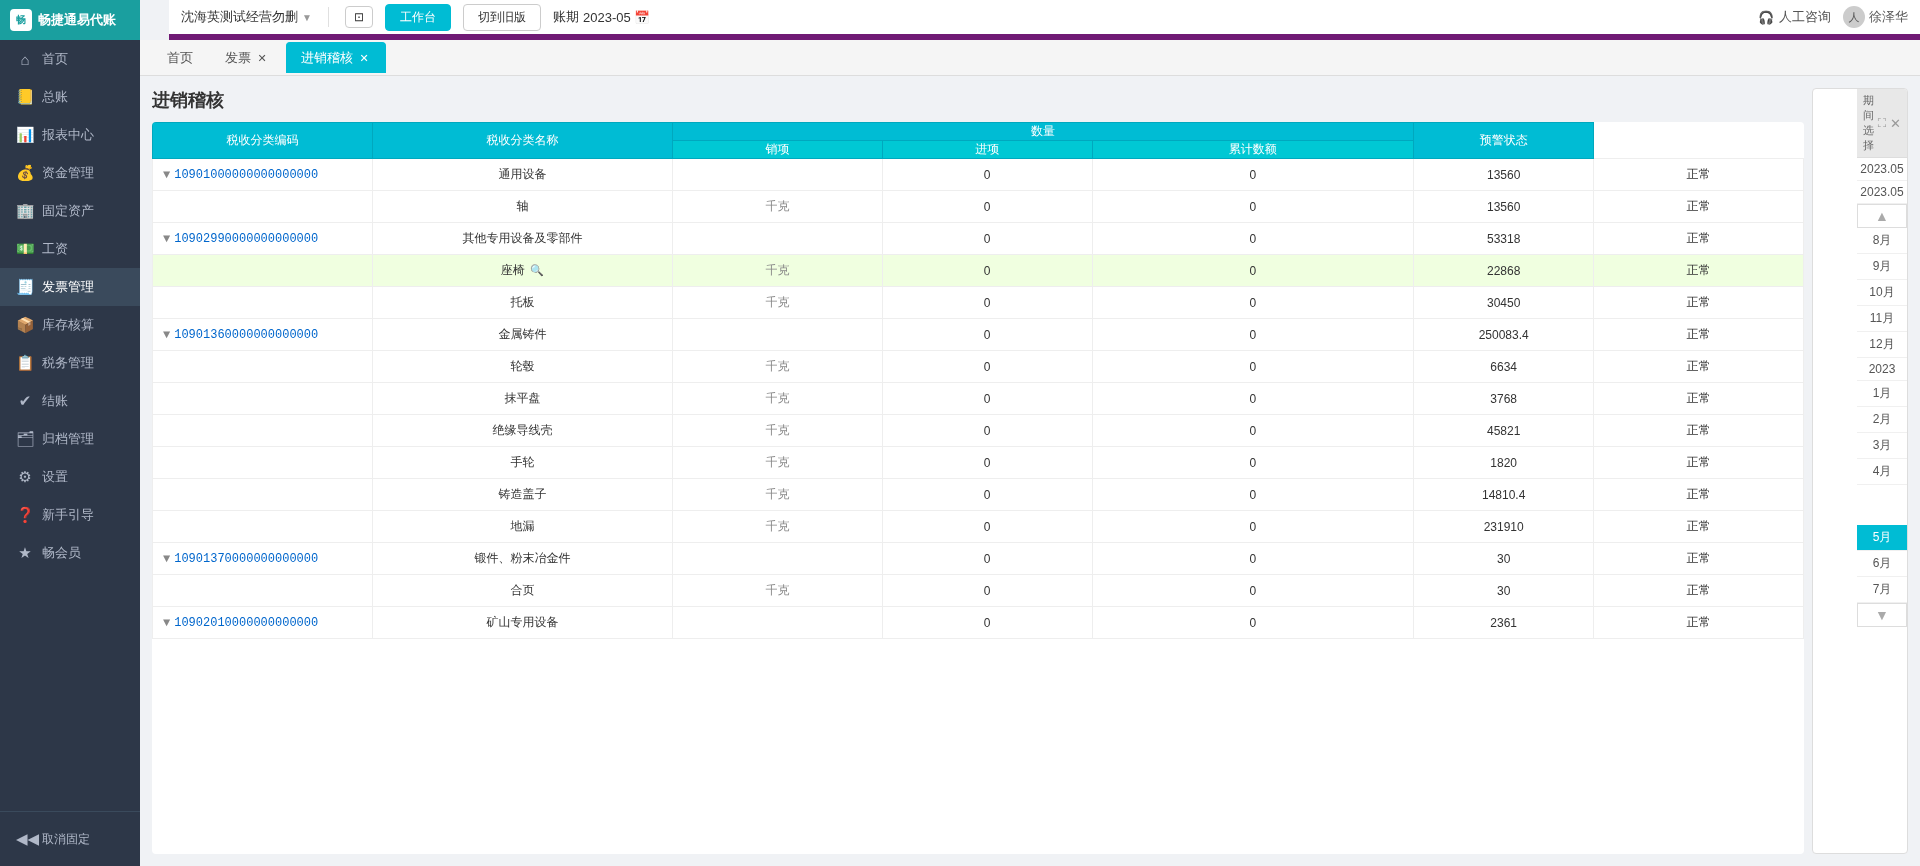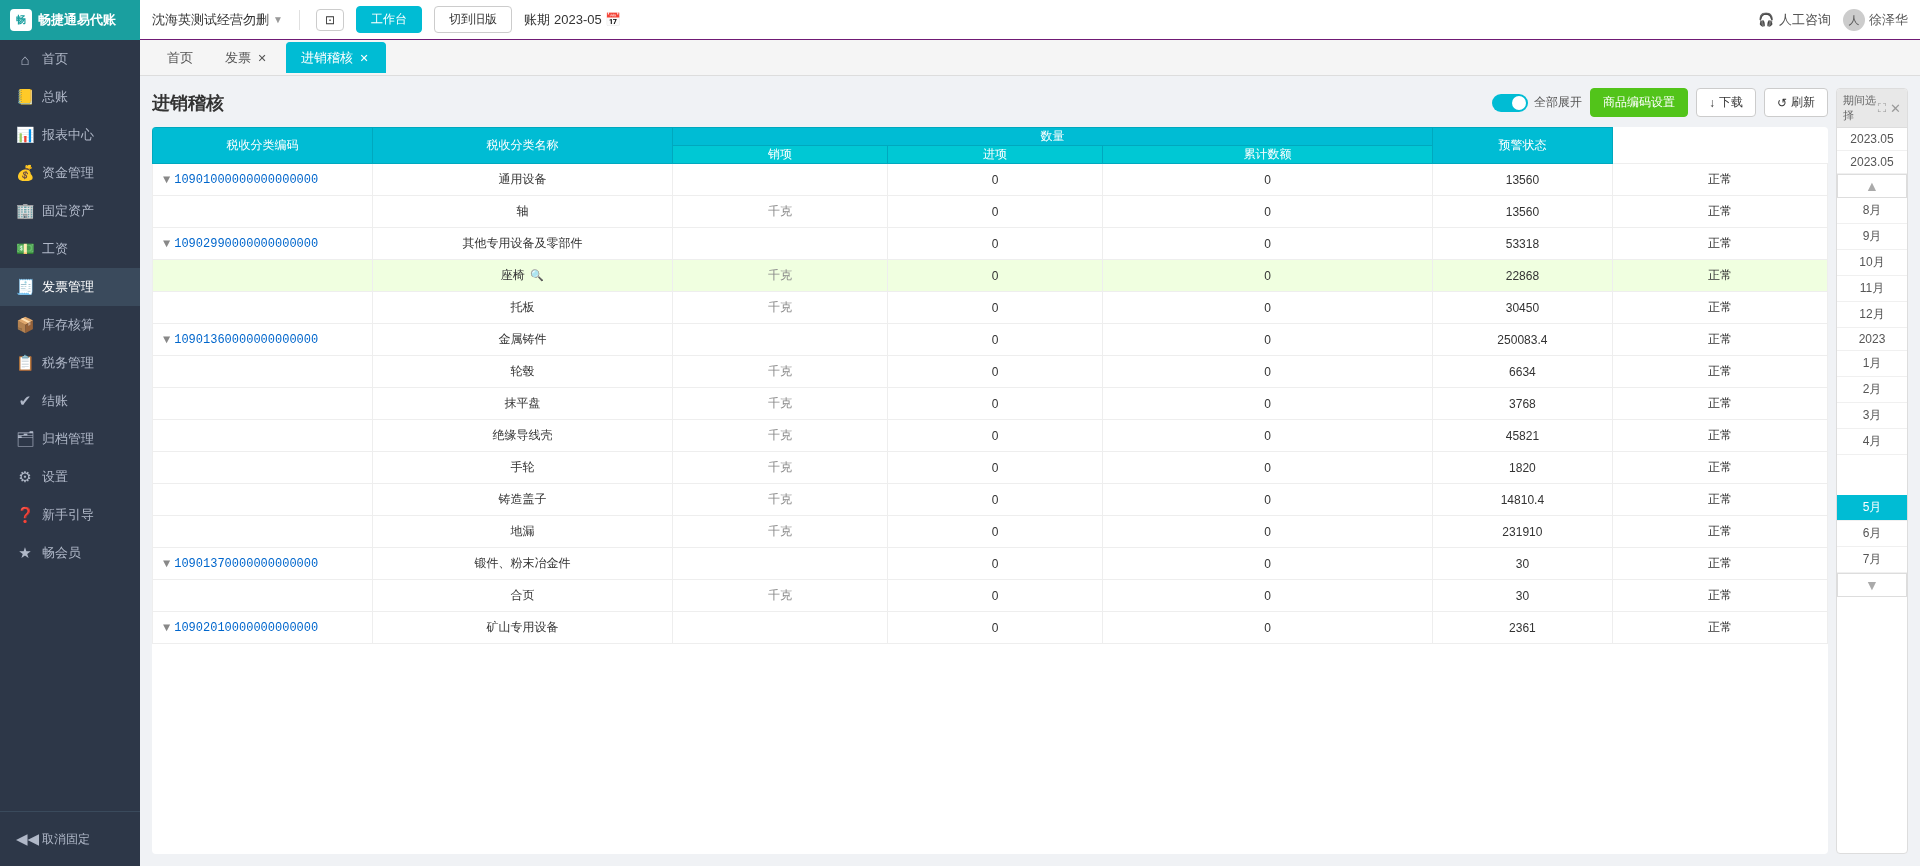--- a/index.html
+++ b/index.html
@@ -63,23 +63,24 @@
       overflow: hidden;
     }
 
     
     .topbar {
       background: white;
       height: 40px;
       display: flex;
       align-items: center;
       padding: 0 12px;
-      border-bottom: 1px solid #701a75;
+      border-bottom: 6px solid #701a75;
       gap: 12px;
       flex-shrink: 0;
+      margin-left: 29px;
     }
     .topbar-company {
       display: flex;
       align-items: center;
       gap: 4px;
       color: #333;
       font-size: 13px;
       cursor: pointer;
       max-width: 200px;
     }
@@ -265,26 +266,27 @@
       color: #333;
       border: 1px solid #eee;
       text-align: center;
     }
     tbody td:first-child { text-align: left; }
     tbody td.code-cell { color: #0066cc; font-family: Liberation Mono, monospace; }
     tbody tr.child-row td:first-child { padding-left: 24px; }
 
     
     .right-panel {
-      width: 72px;
+      width: 96px;
       display: flex;
       flex-direction: column;
       gap: 0;
       flex-shrink: 0;
       position: relative;
+      padding-left: 44px;
     }
     .year-item {
       text-align: center;
       padding: 4px 2px;
       font-size: 12px;
       cursor: pointer;
       color: #555;
       background: white;
       border-bottom: 1px solid #f0f0f0;
     }
@@ -440,37 +442,20 @@
       <span>进销稽核</span>
       <span class="tab-close">✕</span>
     </div>
   </div>
 
   <div class="content-area">
     <div class="page">
 
       <div class="page-header">
         <h2 class="page-title">进销稽核</h2>
-        <div class="page-header-actions">
-          <div class="toggle-switch">
-            <div class="toggle-track">
-              <div class="toggle-thumb"></div>
-            </div>
-            <span>全部展开</span>
-          </div>
-          <button class="action-btn primary-green">商品编码设置</button>
-          <button class="action-btn">
-            <span>↓</span>
-            <span>下载</span>
-          </button>
-          <button class="action-btn">
-            <span>↺</span>
-            <span>刷新</span>
-          </button>
-        </div>
       </div>
 
       <div class="table-wrap">
         <table>
           <thead>
             <tr>
               <th rowspan="2" style="width:220px;">税收分类编码</th>
               <th rowspan="2" style="width:300px;">税收分类名称</th>
               <th colspan="3">数量</th>
               <th rowspan="2" style="width:180px;">预警状态</th>

